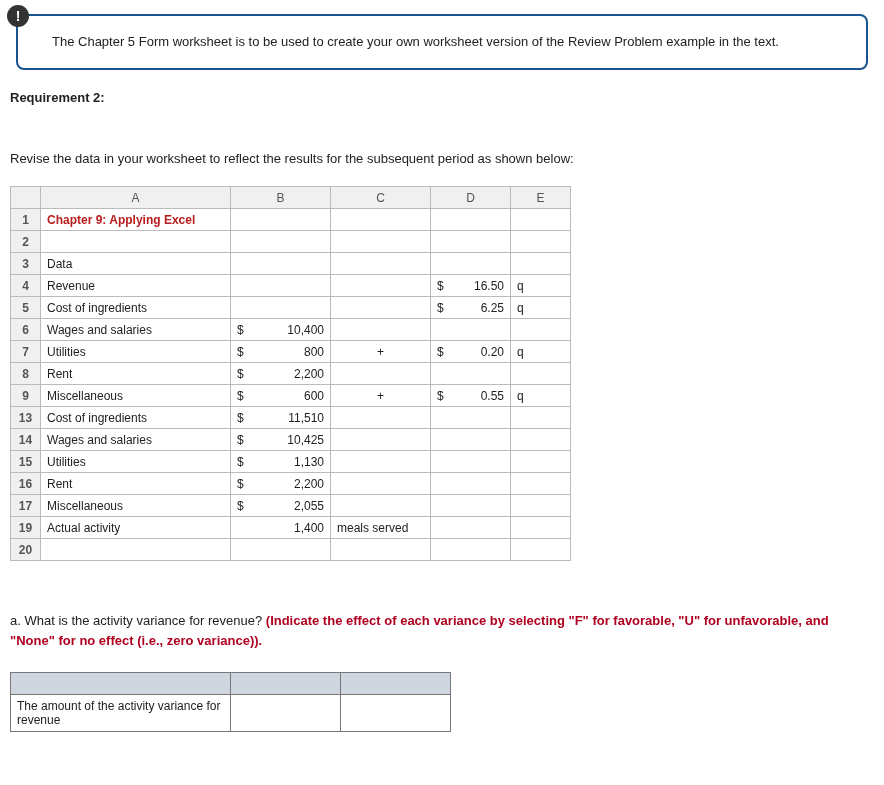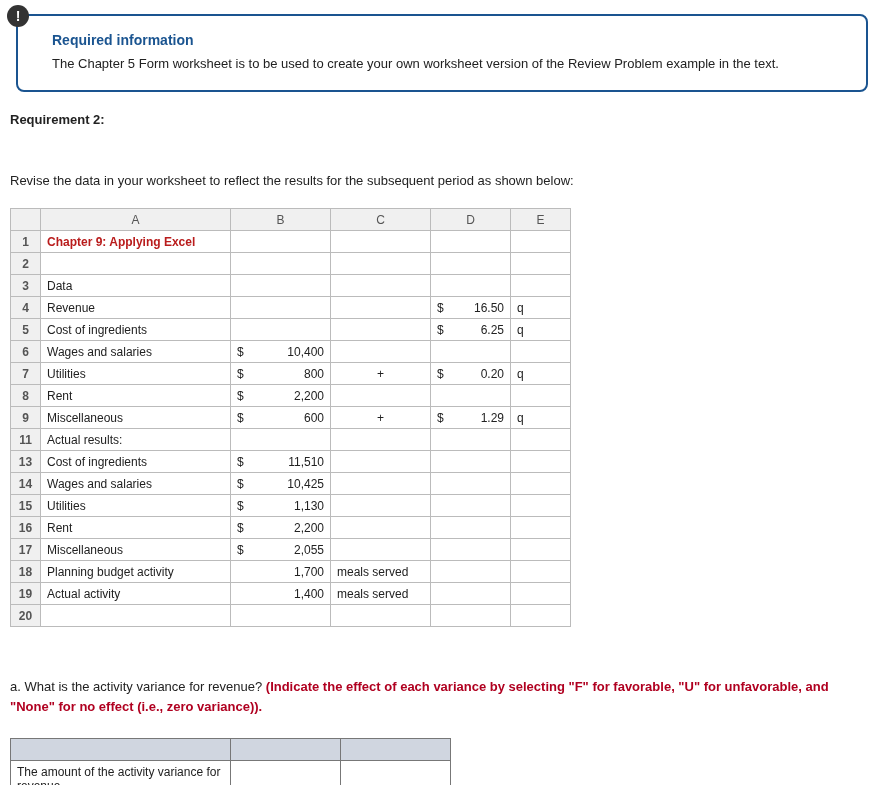--- a/index.html
+++ b/index.html
@@ -103,21 +103,20 @@
   .answer-input {
     width: 110px;
     background: #fff;
   }
 </style>
 </head>
 <body>
 
 <div class="info-box">
   <div class="info-icon">!</div>
-  <div class="info-title">Required information</div>
   <div class="info-text">The Chapter 5 Form worksheet is to be used to create your own worksheet version of the Review Problem example in the text.</div>
 </div>
 
 <div class="req-title">Requirement 2:</div>
 <div class="req-text">Revise the data in your worksheet to reflect the results for the subsequent period as shown below:</div>
 
 <table class="excel-table">
   <tbody>
       <tr>
     <th class="corner"></th>
@@ -227,32 +226,24 @@
     <td class="col-B">
           <div class="dollar-wrap">
             <span>$</span>
             <span>600</span>
           </div>
         </td>
     <td class="col-C cplus">+</td>
     <td class="col-D">
           <div class="split-D">
             <span>$</span>
-            <span>1.29</span>
+            <span>0.55</span>
           </div>
         </td>
     <td class="col-E">q</td>
-  </tr>
-  <tr>
-    <td class="rowhead">11</td>
-    <td class="col-A">Actual results:</td>
-    <td></td>
-        <td></td>
-        <td></td>
-        <td></td>
   </tr>
   <tr>
     <td class="rowhead">13</td>
     <td class="col-A">Cost of ingredients</td>
     <td class="col-B">
           <div class="dollar-wrap">
             <span>$</span>
             <span>11,510</span>
           </div>
         </td>
@@ -303,28 +294,20 @@
     <td class="rowhead">17</td>
     <td class="col-A">Miscellaneous</td>
     <td class="col-B">
           <div class="dollar-wrap">
             <span>$</span>
             <span>2,055</span>
           </div>
         </td>
     <td></td>
         <td></td>
-        <td></td>
-  </tr>
-  <tr>
-    <td class="rowhead">18</td>
-    <td class="col-A">Planning budget activity</td>
-    <td class="col-B num">1,700</td>
-    <td class="col-C">meals served</td>
-    <td></td>
         <td></td>
   </tr>
   <tr>
     <td class="rowhead">19</td>
     <td class="col-A">Actual activity</td>
     <td class="col-B num">1,400</td>
     <td class="col-C">meals served</td>
     <td></td>
         <td></td>
   </tr>

